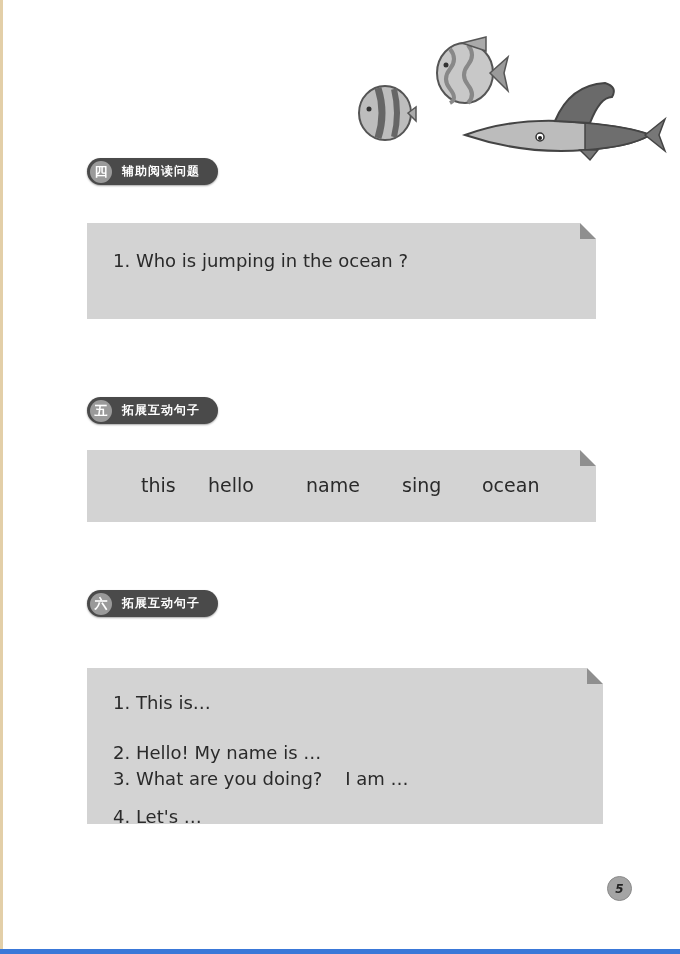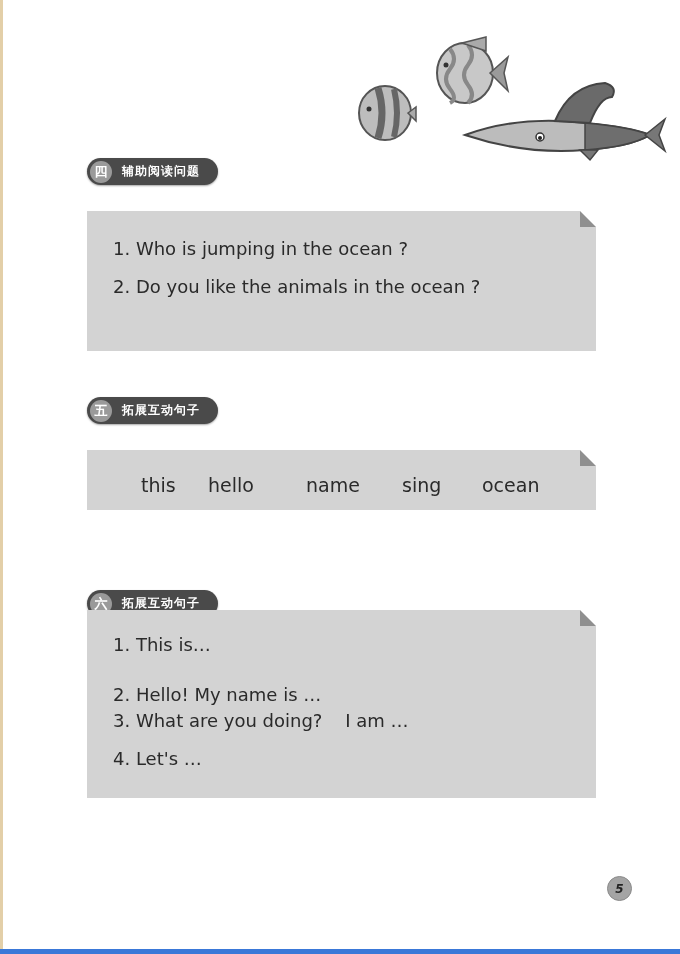--- a/index.html
+++ b/index.html
@@ -93,48 +93,47 @@
     <circle cx="190" cy="102" r="4" fill="#fff" stroke="#333" stroke-width="1.5"></circle>
     <circle cx="190" cy="103" r="2" fill="#222"></circle>
     <path d="M230 115 l10 10 l8 -10 z" fill="#777" stroke="#444" stroke-width="1.5"></path>
   </g>
 </svg>
 
 <div class="section-tag" style="top:158px;">
   <span class="section-num">四</span>
   <span class="section-title">辅助阅读问题</span>
 </div>
-<div class="card" style="top:211px; height:140px;">
+<div class="card" style="top:223px; height:96px;">
   <div class="fold-cut"></div>
   <div class="fold"></div>
   <div class="line" style="top:27px;">1. Who is jumping in the ocean ?</div>
-  <div class="line" style="top:65px;">2. Do you like the animals in the ocean ?</div>
 </div>
 
 <div class="section-tag" style="top:397px;">
   <span class="section-num">五</span>
   <span class="section-title">拓展互动句子</span>
 </div>
-<div class="card" style="top:450px; height:60px;">
+<div class="card" style="top:450px; height:72px;">
   <div class="fold-cut"></div>
   <div class="fold"></div>
   <div class="words">
     <span class="word" style="left:54px;">this</span>
     <span class="word" style="left:121px;">hello</span>
     <span class="word" style="left:219px;">name</span>
     <span class="word" style="left:315px;">sing</span>
     <span class="word" style="left:395px;">ocean</span>
   </div>
 </div>
 
 <div class="section-tag" style="top:590px;">
   <span class="section-num">六</span>
   <span class="section-title">拓展互动句子</span>
 </div>
-<div class="card" style="top:610px; height:188px;">
+<div class="card" style="top:668px; height:156px;padding-left:7px;">
   <div class="fold-cut"></div>
   <div class="fold"></div>
   <div class="line" style="top:24px;">1. This is…</div>
   <div class="line" style="top:62px;margin-top:12px;">2. Hello! My name is …</div>
   <div class="line" style="top:100px;">3. What are you doing?    I am …</div>
   <div class="line" style="top:138px;">4. Let's …</div>
 </div>
 
 <div class="page-num">5</div>
 

